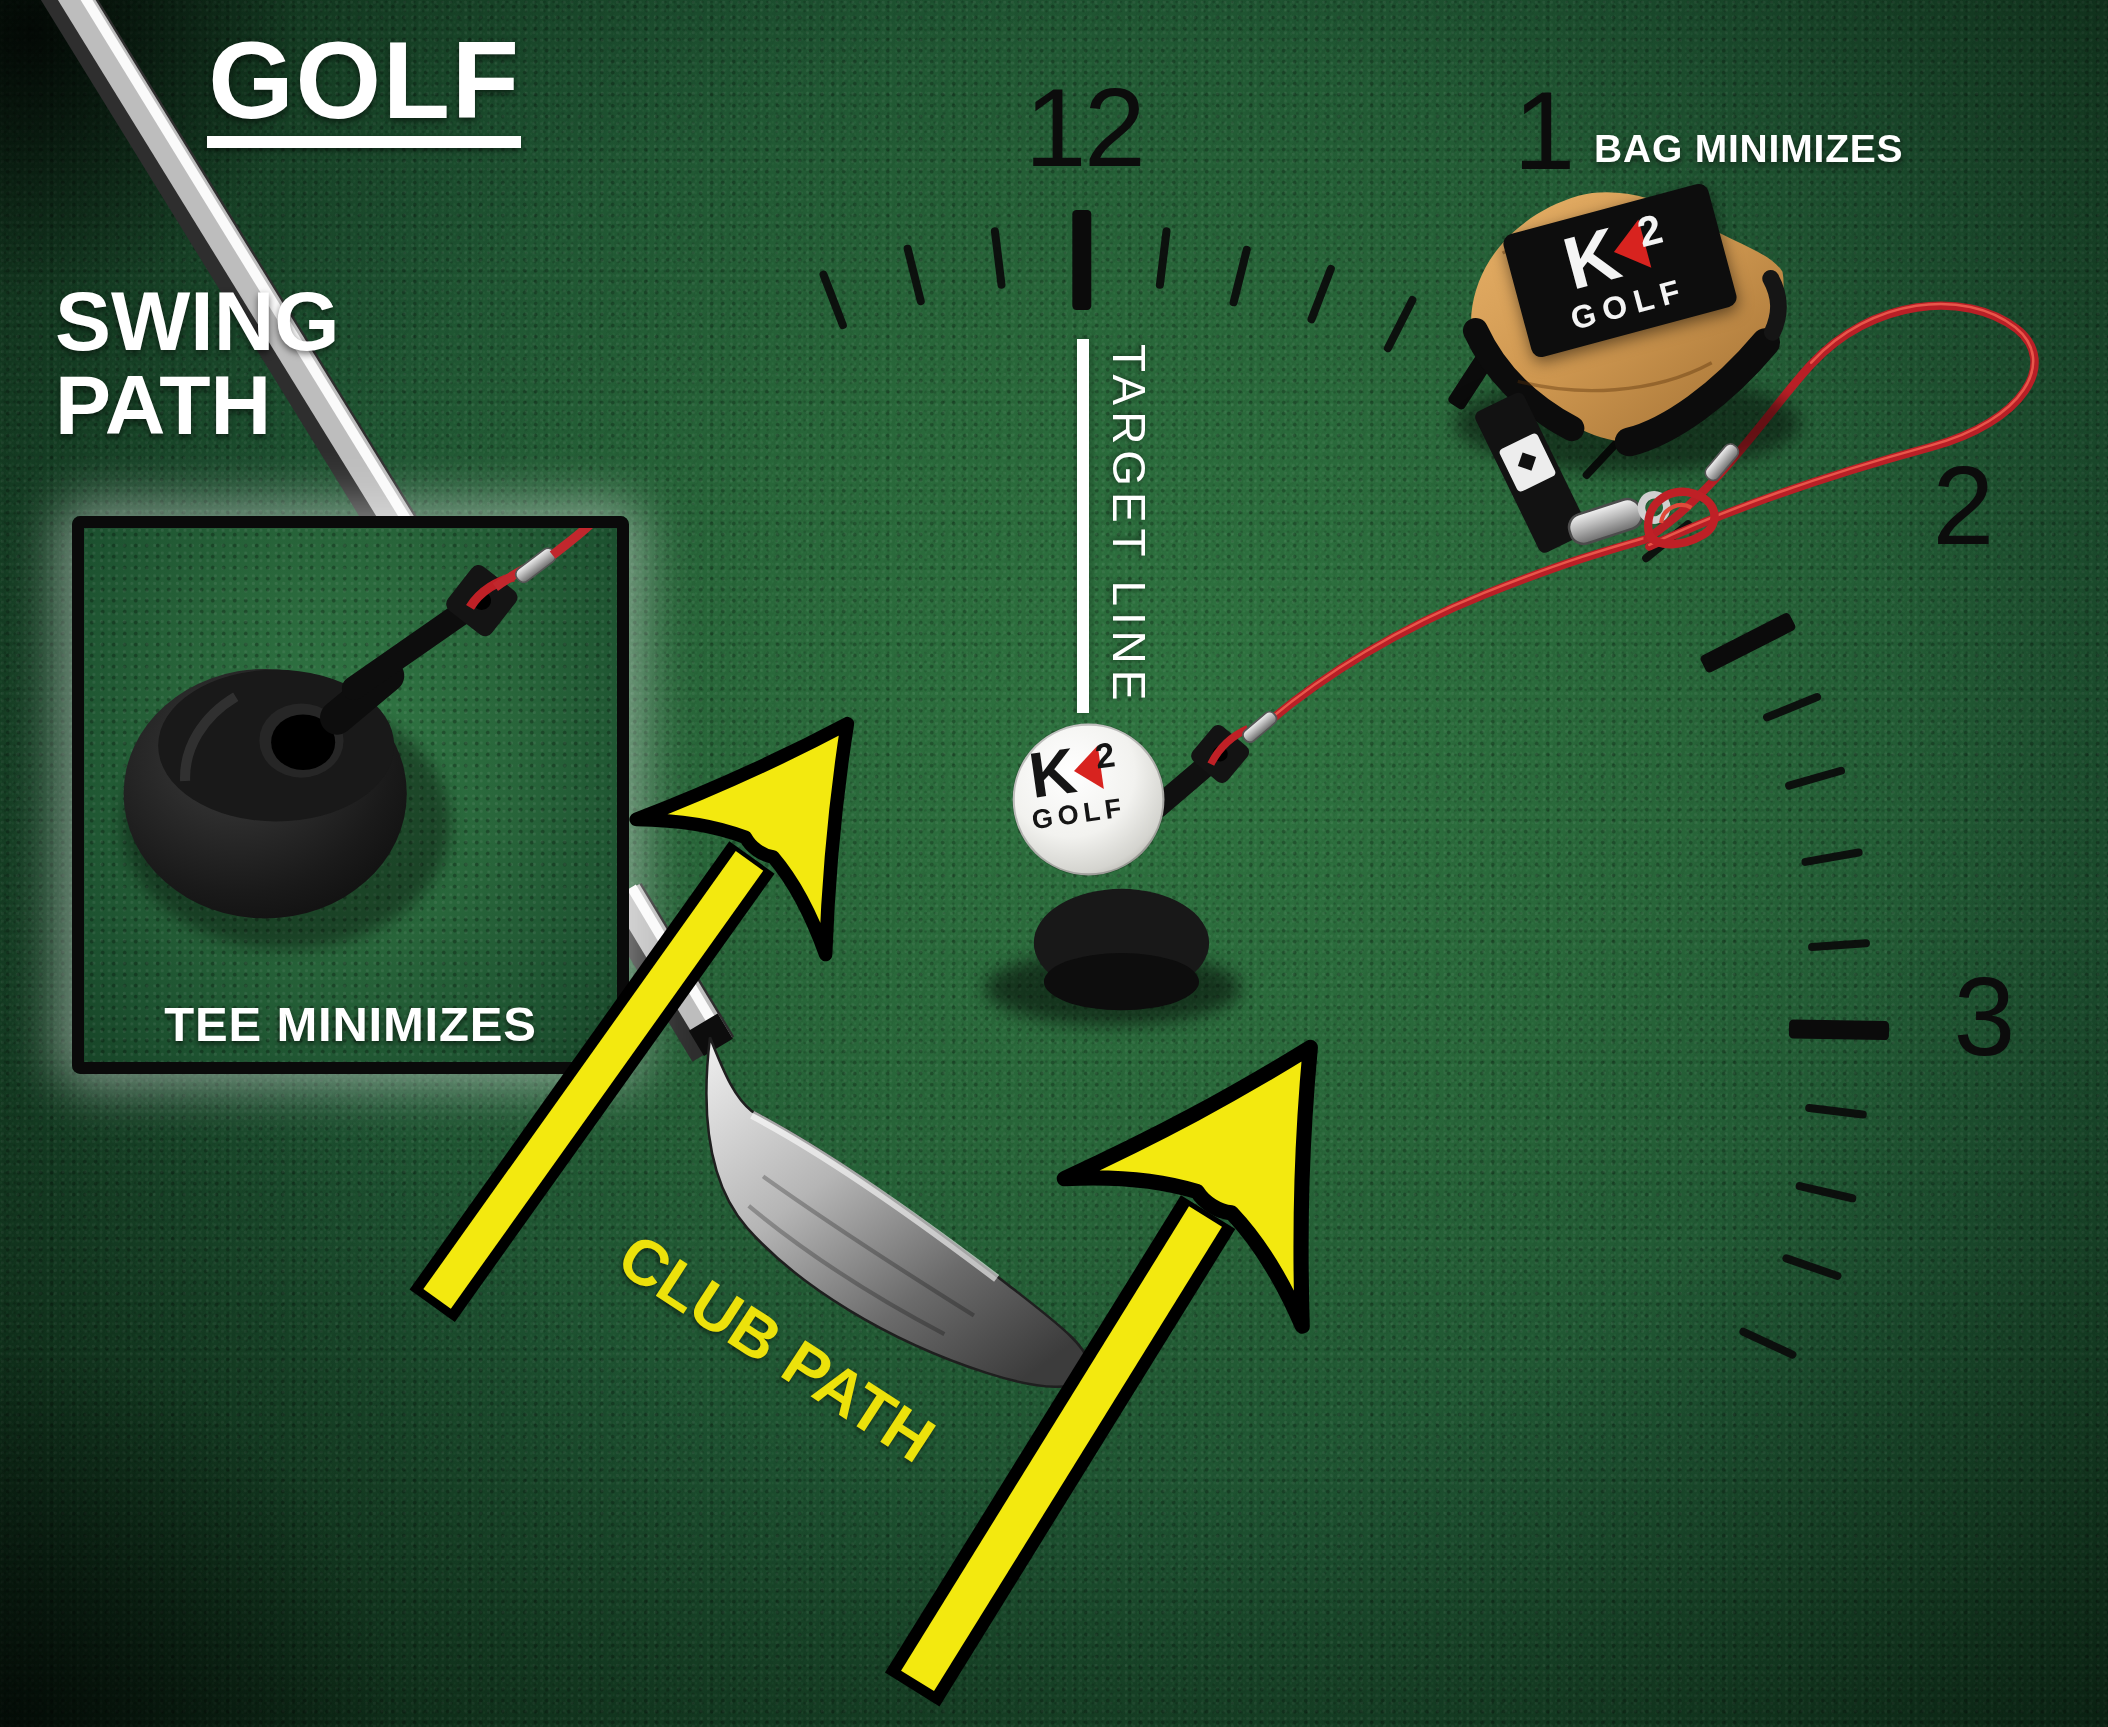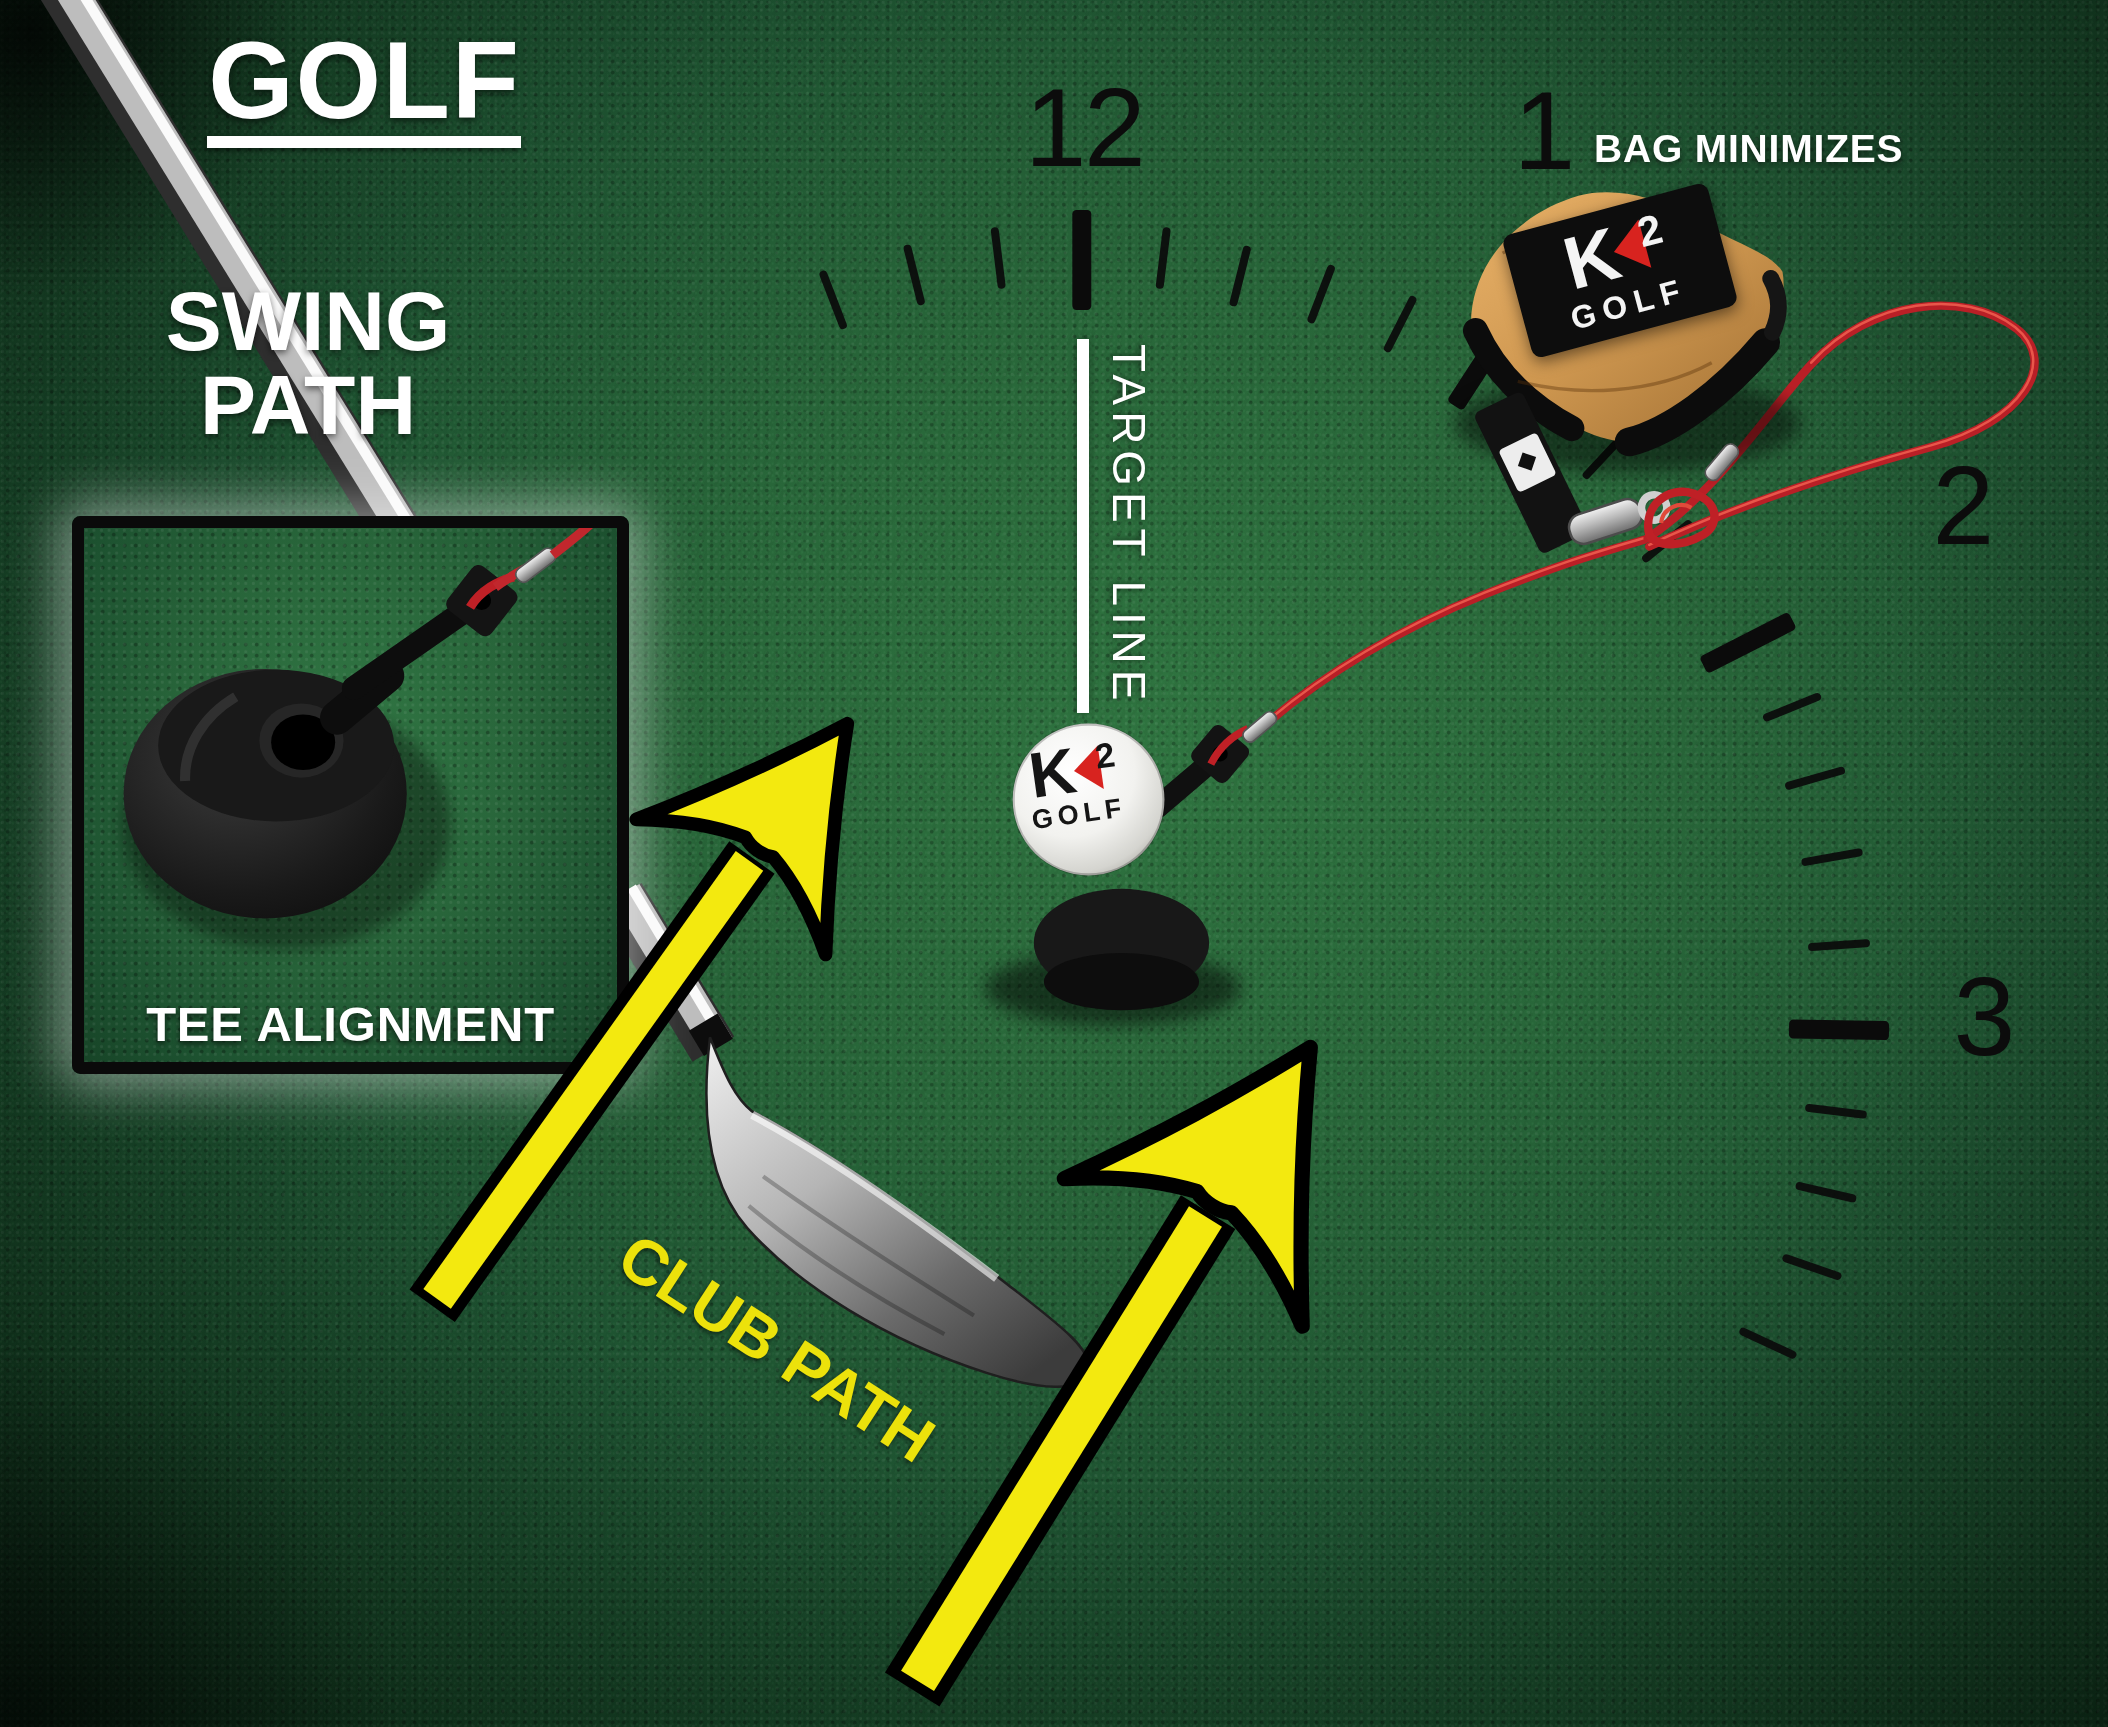--- a/index.html
+++ b/index.html
@@ -49,21 +49,21 @@
     font:700 49px/1 "Liberation Sans",sans-serif;color:#fff;letter-spacing:0.8px;
     text-shadow:0 2.5px 6.7px rgba(0,0,0,.6);}
   
   .lbl{position:absolute;color:#fff;text-shadow:0 2.5px 7.6px rgba(0,0,0,.55);z-index:7;}
   .title-iron{left:137px;top:25px;width:455px;text-align:center;
     font:800 110px/1 "Liberation Sans",sans-serif;font-weight:800;letter-spacing:1.7px;}
   .title-underline{position:absolute;left:207px;top:136px;width:314px;height:11.8px;background:#fff;z-index:7;
     box-shadow:0 2.5px 6.7px rgba(0,0,0,.45);}
   .title-l2{left:55px;top:171px;width:506px;text-align:center;
     font:800 84px/1 "Liberation Sans",sans-serif;letter-spacing:0;}
-  .title-l3{left:55px;top:279px;width:506px;text-align:center;
+  .title-l3{left:55px;top:279px;width:506px;
     font:800 84px/1 "Liberation Sans",sans-serif;letter-spacing:0;}
   .bag-pos{left:1594px;top:129px;font:800 39px/1 "Liberation Sans",sans-serif;letter-spacing:0.8px;}
   .target-line-bar{position:absolute;left:1077px;top:339px;width:11.8px;height:374px;background:#fff;z-index:7;
     box-shadow:0 0 8.4px rgba(0,0,0,.4);}
   .target-line-text{left:1106px;top:344px;height:388px;
     writing-mode:vertical-rl;text-orientation:mixed;
     font:500 46px/1 "Liberation Sans",sans-serif;letter-spacing:5.9px;}
   .club-path{left:557px;top:1316px;width:439px;text-align:center;color:#ece20b;
     font:600 64px/1 "Liberation Sans",sans-serif;transform:rotate(33deg);
     text-shadow:0 2.5px 5px rgba(0,0,0,.5);z-index:7;position:absolute;}
@@ -258,21 +258,21 @@
         <rect x="-33" y="-33" width="66" height="66" rx="10" fill="#141414"></rect>
         <circle r="11" fill="#000"></circle>
       </g>
       <path d="M 458,94 C 470,74 492,62 510,58" fill="none" stroke="#bf2026" stroke-width="11"></path>
       <path d="M 488,70 C 505,58 518,50 532,44" fill="none" stroke="#c1272d" stroke-width="11"></path>
       <g transform="translate(536,44) rotate(-37)">
         <rect x="-27" y="-9" width="54" height="18" rx="8" fill="url(#gMetal)" stroke="#555" stroke-width="2"></rect>
       </g>
       <path d="M 556,32 C 576,16 590,6 602,-6" fill="none" stroke="#c1272d" stroke-width="11"></path>
     </svg>
-    <div class="inset-label">TEE ALIGNMENT</div>
+    <div class="inset-label">TEE MINIMIZES</div>
   </div>
 
   <div class="k2logo bag-patch">
     <div class="k2row">
       <span class="kchar">K</span>
       <span class="ktri"></span>
       <span class="ksup">2</span>
     </div>
     <div class="kgolf">GOLF</div>
   </div>

